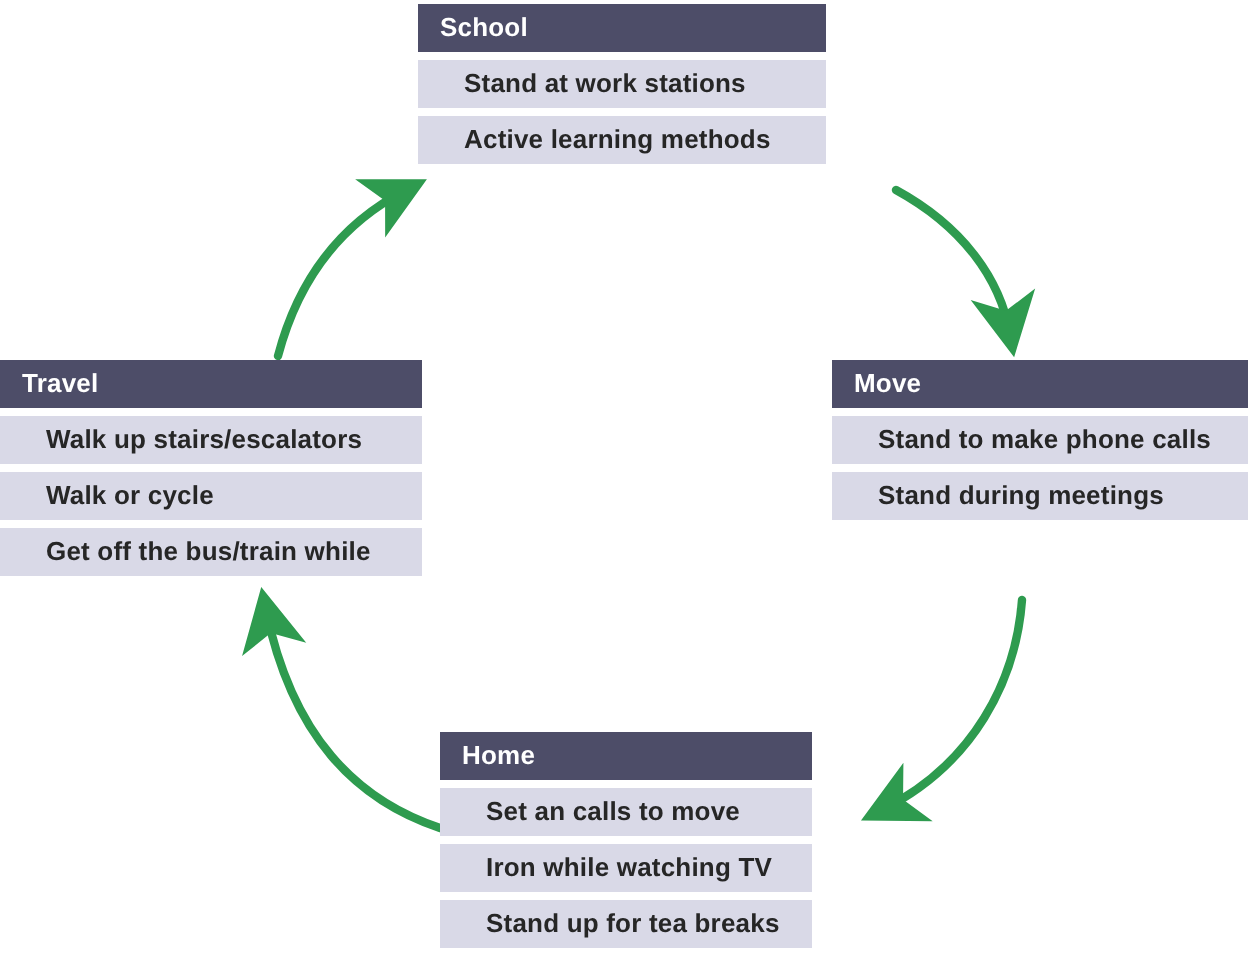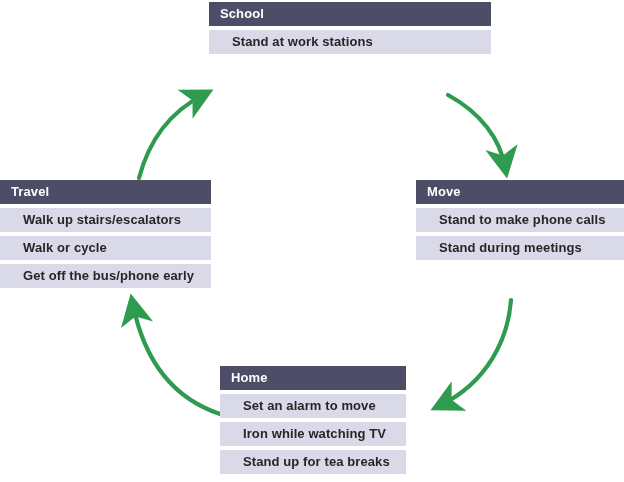--- a/index.html
+++ b/index.html
@@ -59,21 +59,21 @@
     height: 24px;
     padding: 0 0 0 23px;
     box-sizing: border-box;
     margin-top: 4px;
     letter-spacing: 0.1px;
     white-space: nowrap;
     overflow: hidden;
   }
 
   
-  #group-school  { left: 209px; top: 2px;   width: 282px; }
+  #group-school  { left: 209px; top: 2px;   width: 204px; }
   #group-work    { left: 416px; top: 180px; width: 208px; }
   #group-home    { left: 220px; top: 366px; width: 186px; }
   #group-travel  { left: 0px;   top: 180px; width: 211px; }
 </style>
 </head>
 <body>
 
 <div id="diagram">
 
   <svg class="arrows" viewBox="0 0 624 482" width="624" height="482" xmlns="http://www.w3.org/2000/svg">
@@ -88,35 +88,36 @@
     <path d="M 511,300 C 508,340 487,382 441,405" fill="none" stroke="#2e9b4f" stroke-width="4.2" stroke-linecap="round" marker-end="url(#ah)"></path>
 
     <path d="M 220,414 C 178,400 146,368 133,305" fill="none" stroke="#2e9b4f" stroke-width="4.2" stroke-linecap="round" marker-end="url(#ah)"></path>
 
     <path d="M 139,178 C 149,140 170,112 203,95" fill="none" stroke="#2e9b4f" stroke-width="4.2" stroke-linecap="round" marker-end="url(#ah)"></path>
   </svg>
 
   <div class="group" id="group-school">
     <div class="group-header">School</div>
     <div class="group-item">Stand at work stations</div>
+    <div class="group-item">Active learning methods</div>
   </div>
 
   <div class="group" id="group-work">
     <div class="group-header">Move</div>
     <div class="group-item">Stand to make phone calls</div>
     <div class="group-item">Stand during meetings</div>
   </div>
 
   <div class="group" id="group-home">
     <div class="group-header">Home</div>
-    <div class="group-item">Set an alarm to move</div>
+    <div class="group-item">Set an calls to move</div>
     <div class="group-item">Iron while watching TV</div>
     <div class="group-item">Stand up for tea breaks</div>
   </div>
 
   <div class="group" id="group-travel">
     <div class="group-header">Travel</div>
     <div class="group-item">Walk up stairs/escalators</div>
     <div class="group-item">Walk or cycle</div>
-    <div class="group-item">Get off the bus/phone early</div>
+    <div class="group-item">Get off the bus/train while</div>
   </div>
 
 </div>
 
 </body></html>

